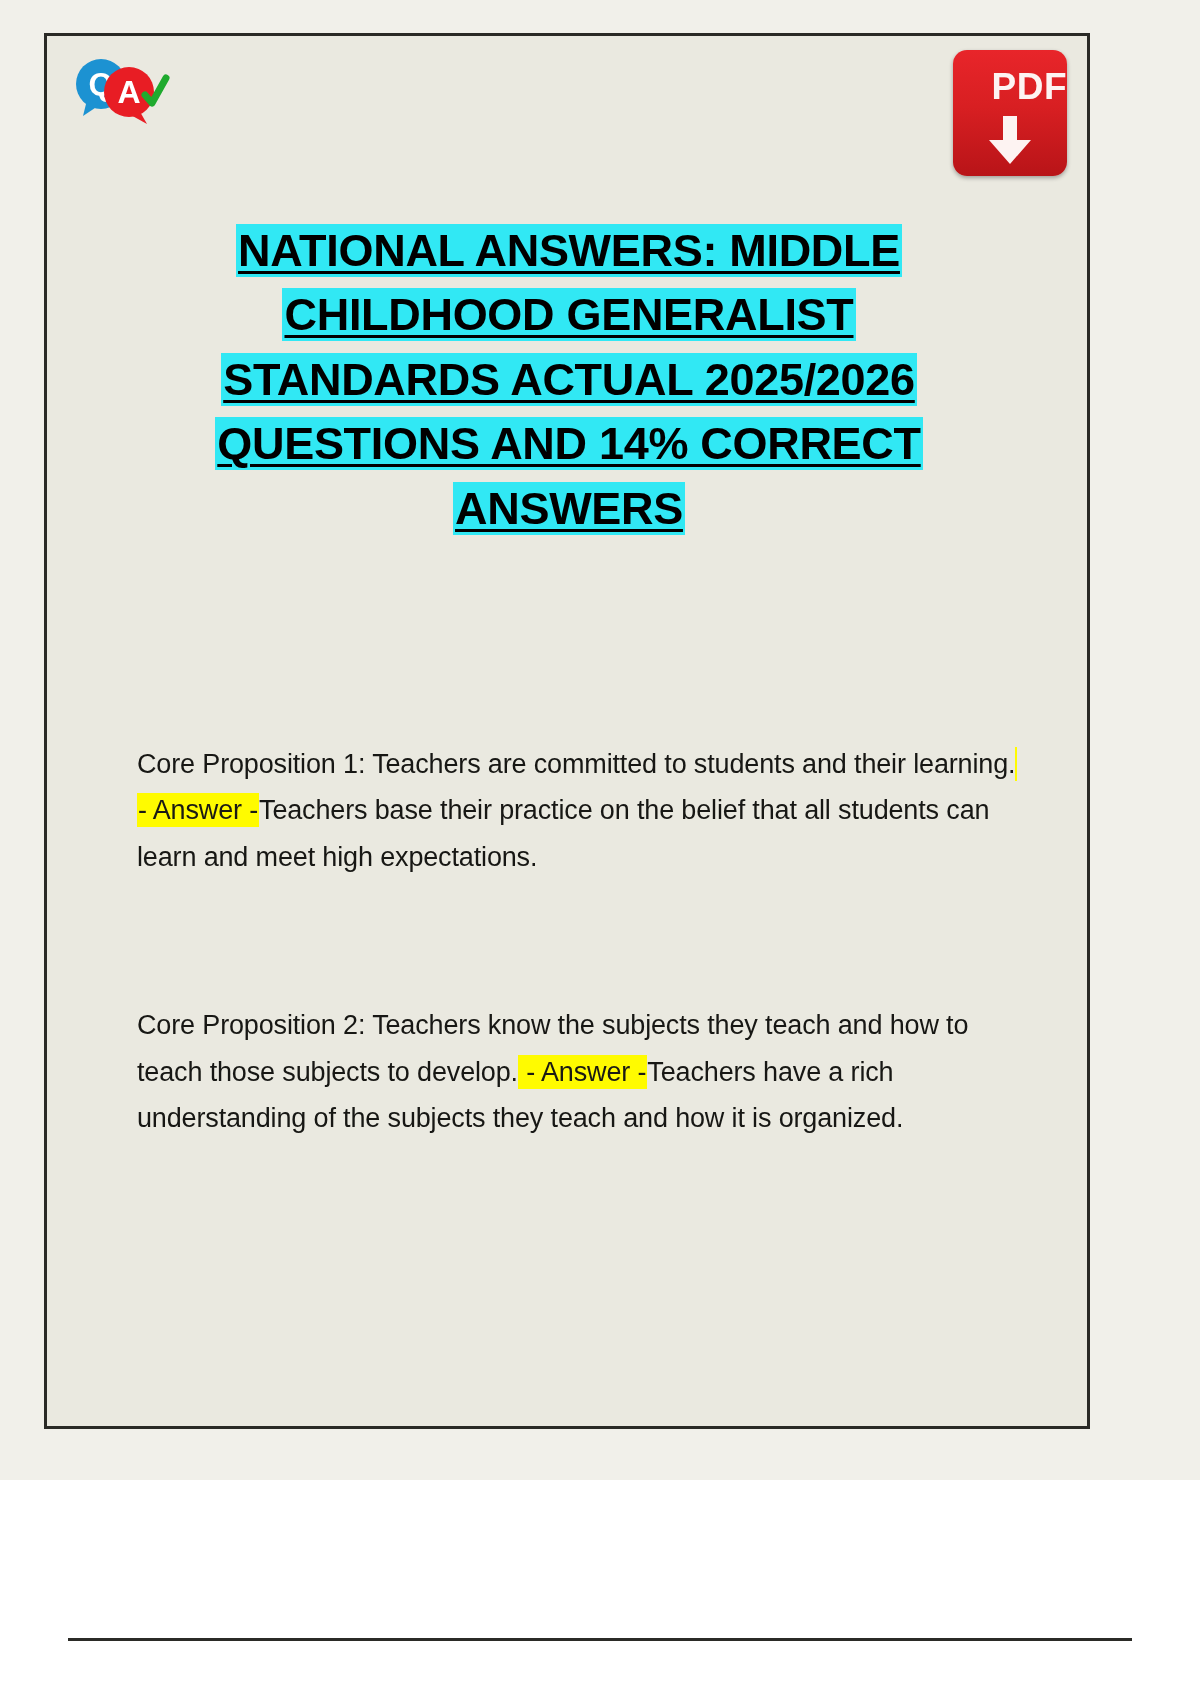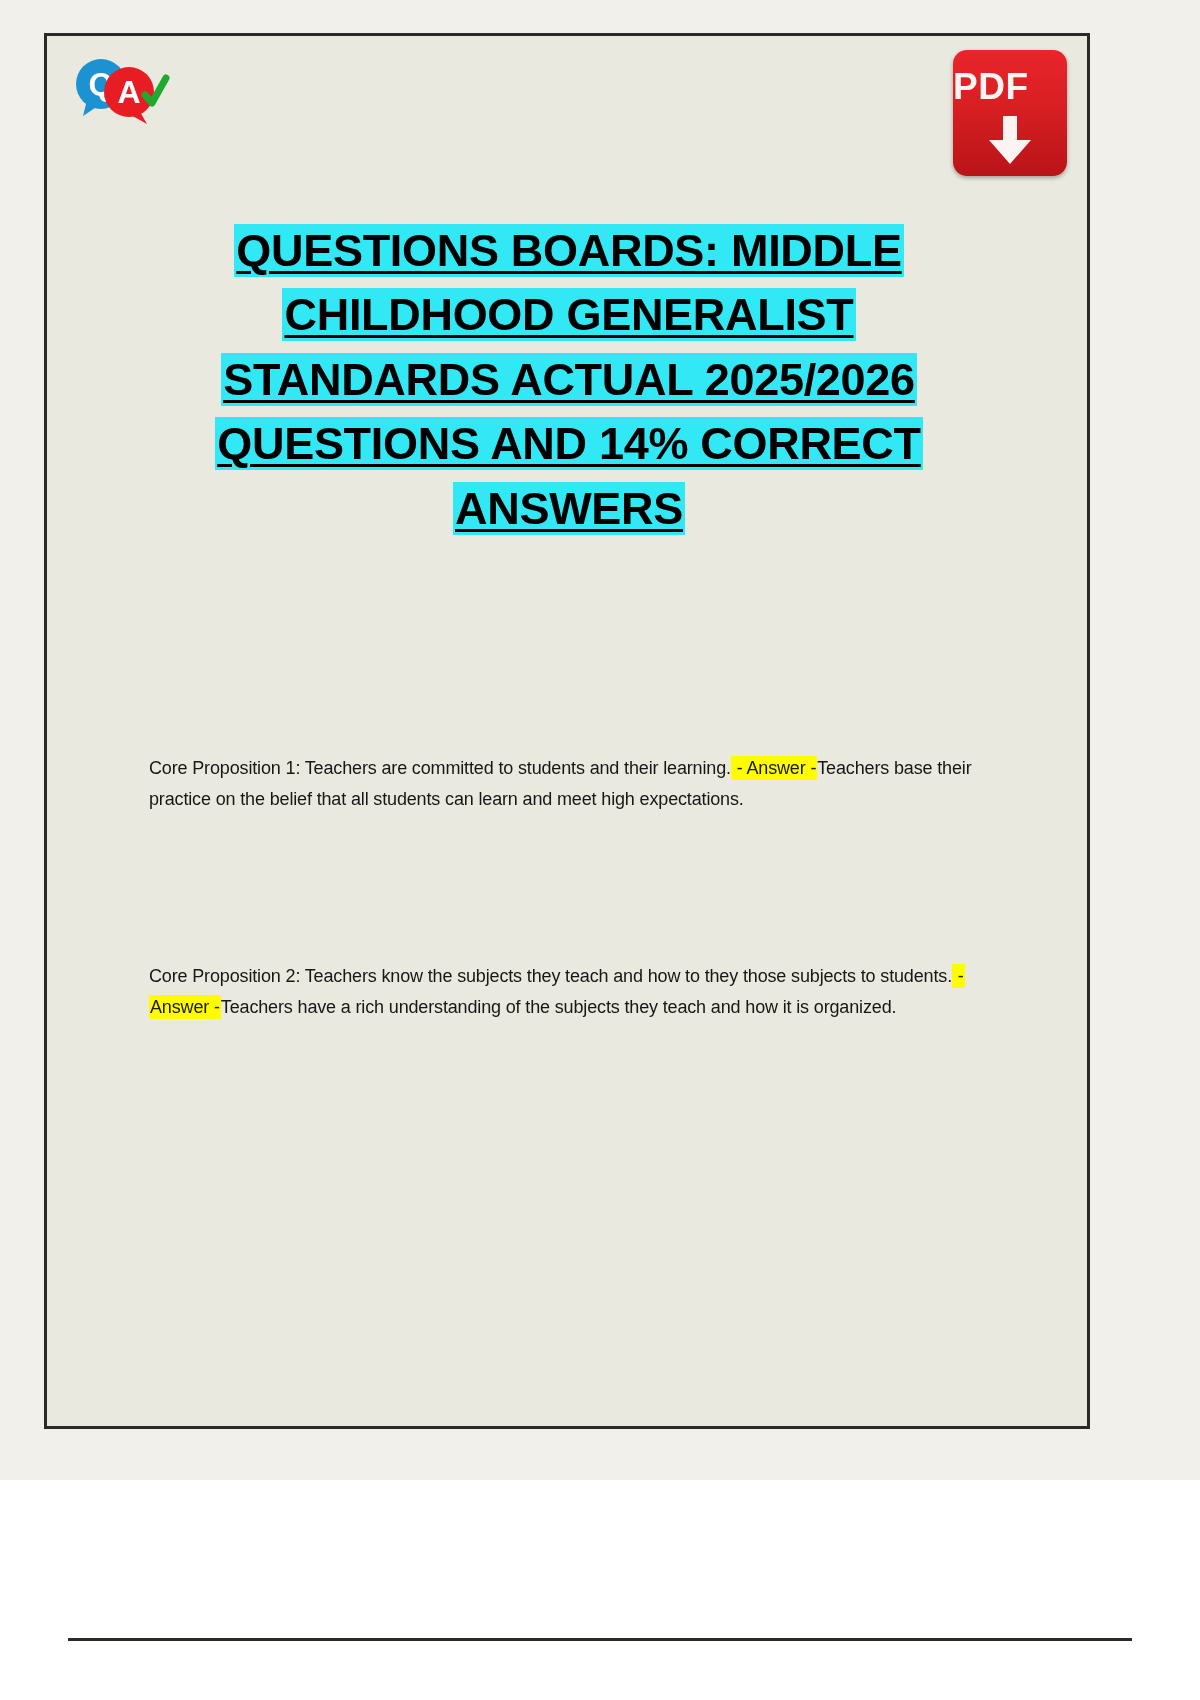--- a/index.html
+++ b/index.html
@@ -69,21 +69,21 @@
     border-radius: 14px;
     background: linear-gradient(180deg, #e8252a 0%, #d81f22 45%, #b81418 100%);
     box-shadow: 0 2px 4px rgba(0,0,0,0.32);
     position: relative;
   }
   .pdf-badge .pdf-text {
     position: absolute;
     top: 18px;
     left: 0;
     width: 100%;
-    text-align: left;
+    text-align: right;
     color: #fdf3f2;
     font-family: "Liberation Sans", sans-serif;
     font-weight: bold;
     font-size: 37px;
     letter-spacing: 0.5px;
     line-height: 1;
   }
   .pdf-badge .pdf-arrow {
     position: absolute;
     top: 66px;
@@ -123,24 +123,24 @@
 
   
   .body-block {
     position: absolute;
     left: 90px;
     top: 705px;
     width: 880px;
   }
   .para {
     font-family: "Liberation Sans", sans-serif;
-    font-size: 18px;
+    font-size: 27px;
     line-height: 1.72;
     color: #171714;
-    margin: 12px;
+    margin: 0;
     letter-spacing: -0.15px;
   }
   .para .ans {
     background: #fffb00;
     color: #1a1a14;
     padding: 2px 1px;
     box-decoration-break: clone;
     -webkit-box-decoration-break: clone;
   }
   .gap-lg { height: 96px; }
@@ -196,37 +196,37 @@
       <div class="pdf-badge">
         <div class="pdf-rect">
           <div class="pdf-text">PDF</div>
           <svg class="pdf-arrow" viewBox="0 0 46 48" xmlns="http://www.w3.org/2000/svg">
             <path d="M16 0 H30 V24 H44 L23 48 L2 24 H16 Z" fill="#fdf3f2"></path>
           </svg>
         </div>
       </div>
 
       <div class="title-block">
-        <div class="title-line"><span class="hl">QUESTIONS BOARDS: MIDDLE</span></div>
+        <div class="title-line"><span class="hl">NATIONAL ANSWERS: MIDDLE</span></div>
         <div class="title-line"><span class="hl">CHILDHOOD GENERALIST</span></div>
         <div class="title-line"><span class="hl">STANDARDS ACTUAL 2025/2026</span></div>
         <div class="title-line"><span class="hl">QUESTIONS AND 14% CORRECT</span></div>
         <div class="title-line"><span class="hl">ANSWERS</span></div>
       </div>
 
       <div class="body-block">
 
         <p class="para"><span>Core Proposition 1: Teachers are committed to students and their learning.</span><span class="ans"> - Answer -</span><span>Teachers base their practice on the belief that all students can learn and meet high expectations.</span></p>
 
         <div class="gap-lg"></div>
 
 
         <div class="gap-md"></div>
 
-        <p class="para"><span>Core Proposition 2: Teachers know the subjects they teach and how to they those subjects to students.</span><span class="ans"> - Answer -</span><span>Teachers have a rich understanding of the subjects they teach and how it is organized.</span></p>
+        <p class="para"><span>Core Proposition 2: Teachers know the subjects they teach and how to teach those subjects to develop.</span><span class="ans"> - Answer -</span><span>Teachers have a rich understanding of the subjects they teach and how it is organized.</span></p>
 
         <div class="gap-xl"></div>
 
 
       </div>
 
     </div>
   </div>
 
   <div class="footer-strip"></div>

